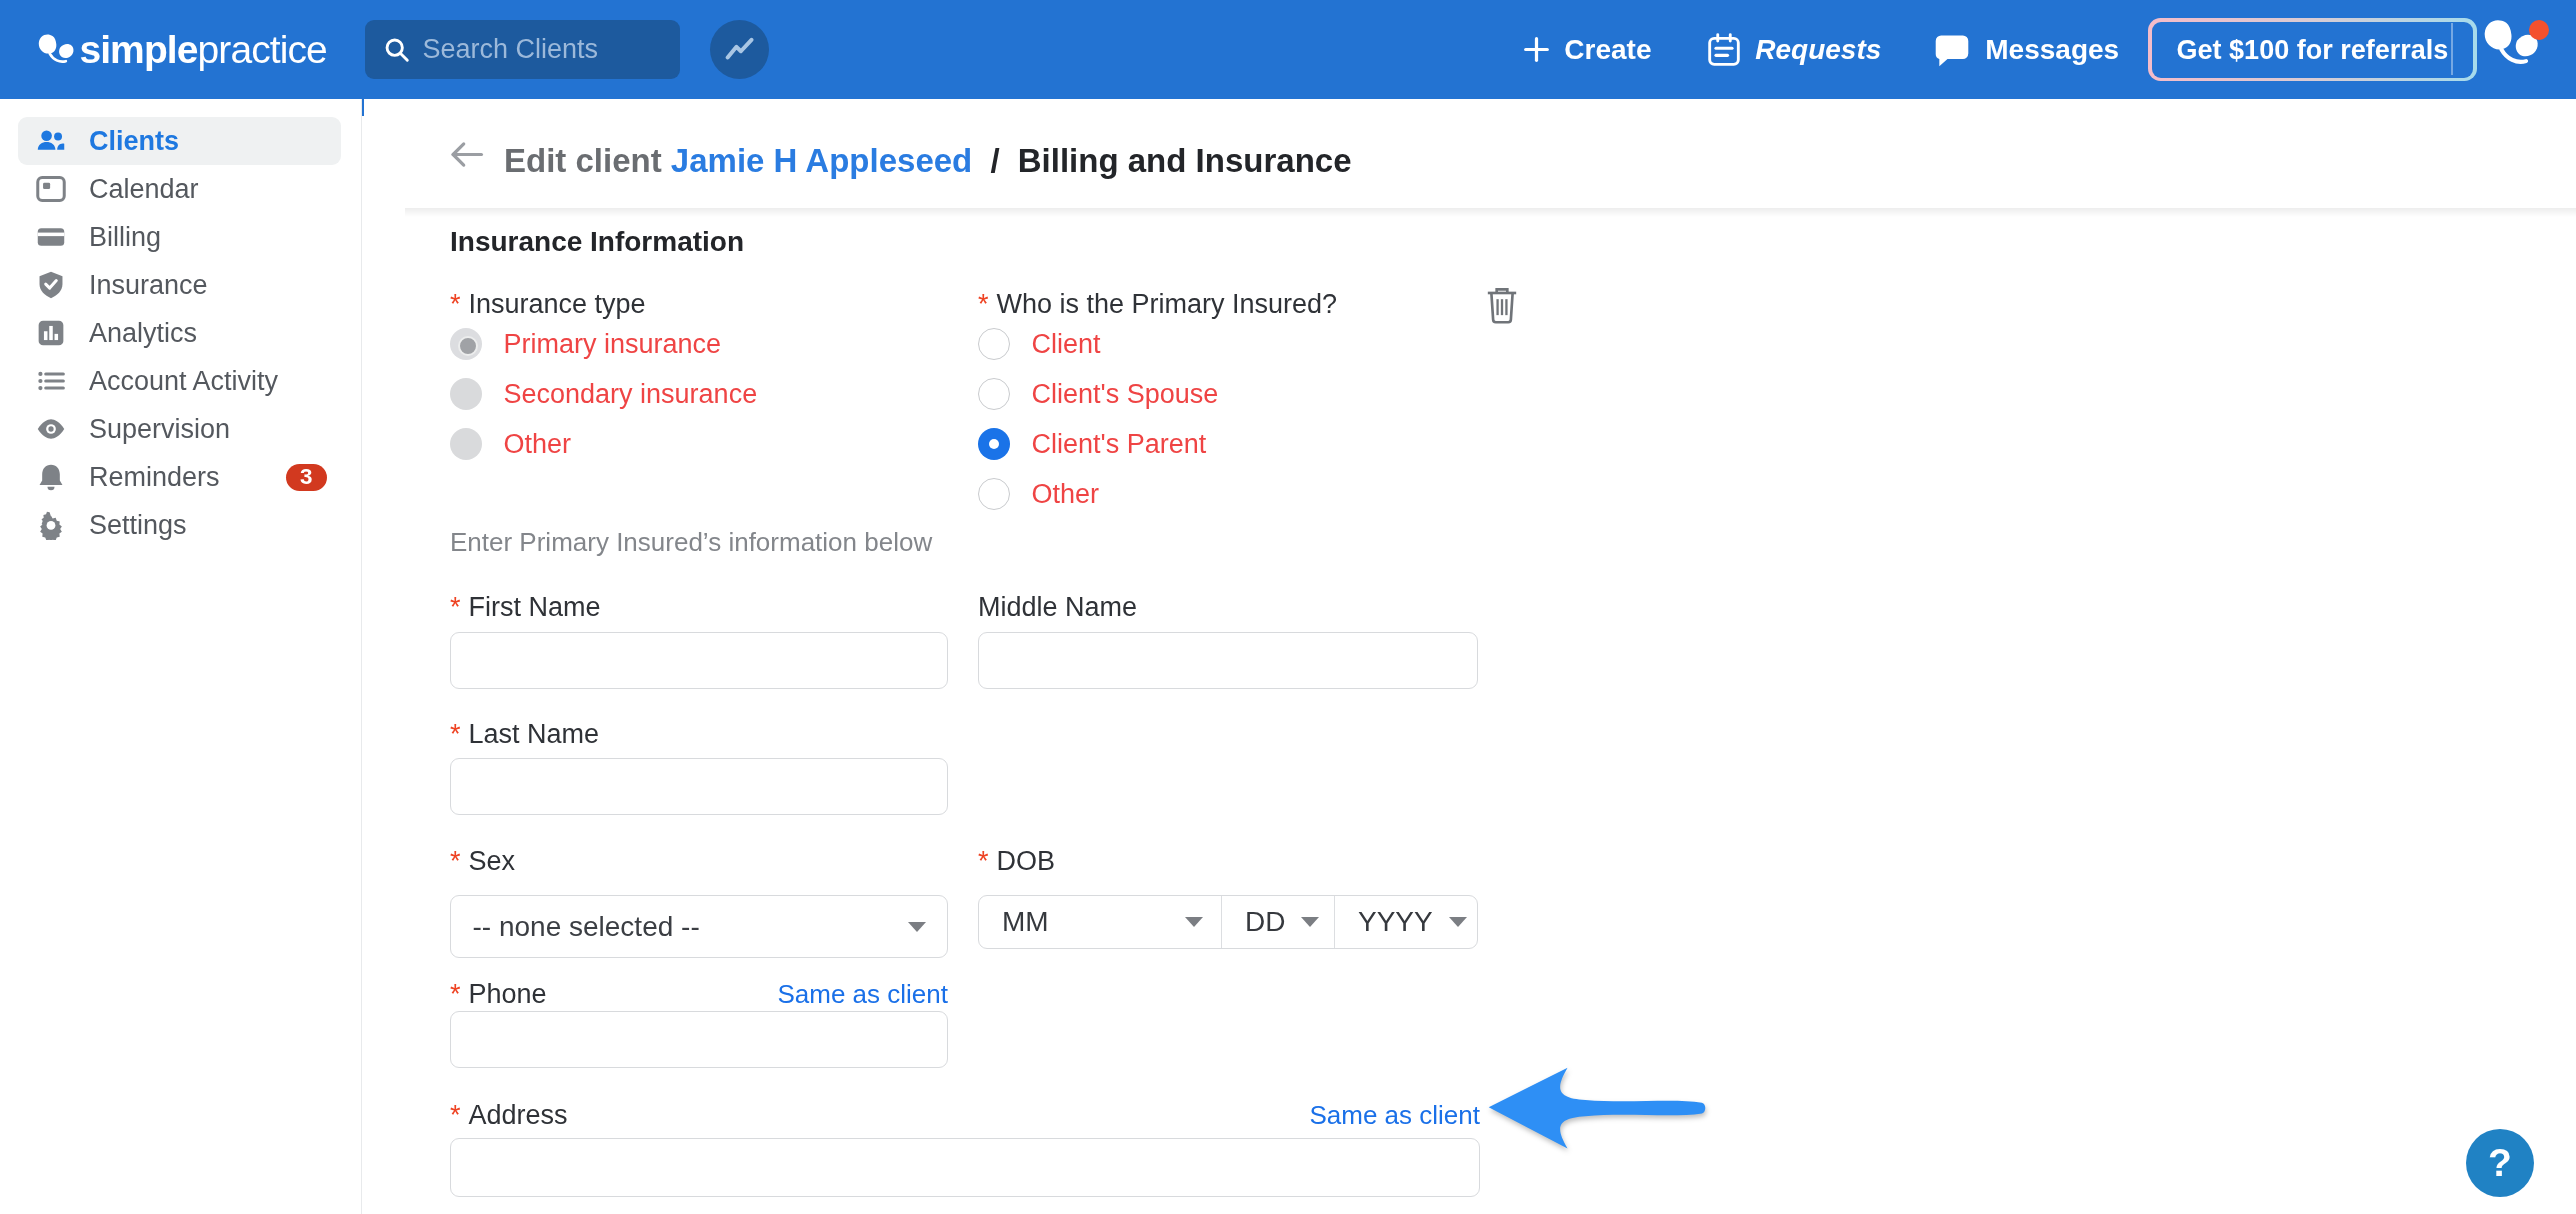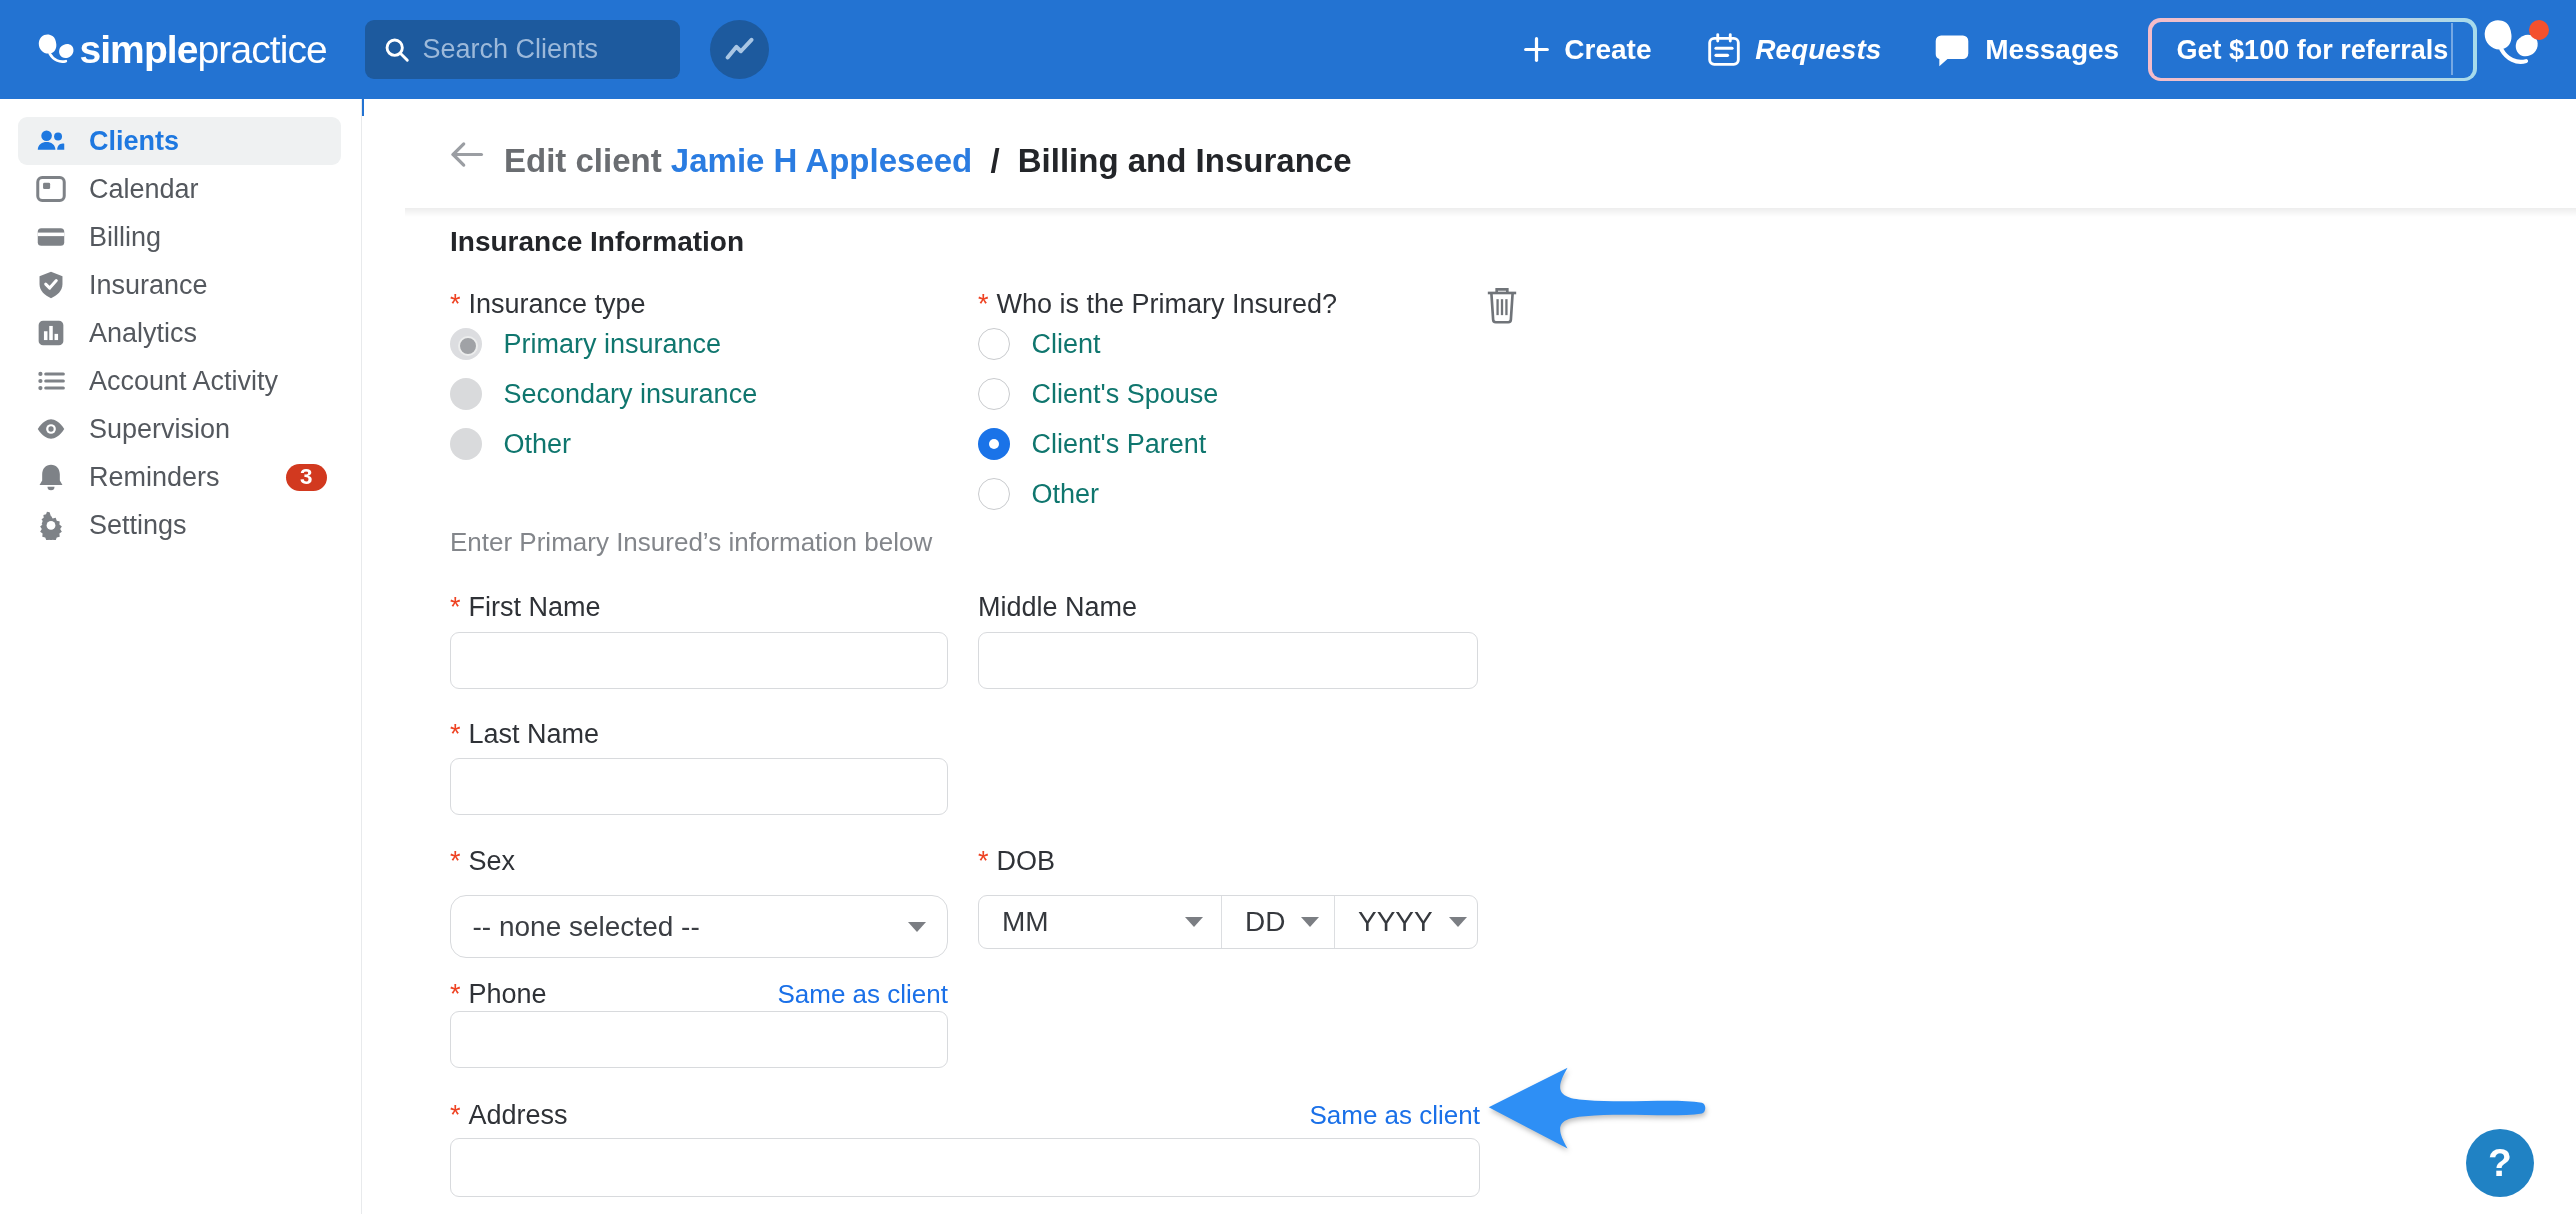--- a/index.html
+++ b/index.html
@@ -71,21 +71,21 @@
   .radio-row { height:50px; display:flex; align-items:center; gap:21.5px; cursor:pointer; }
   .radio { width:32px; height:32px; border-radius:50%; flex:0 0 auto; position:relative;
            background:#fff; border:1.8px solid #c9cbce; }
   .radio.sel-blue { background:#1a73e8; border:none; }
   .radio.sel-blue::after { content:""; position:absolute; left:10.7px; top:10.7px; width:10.7px; height:10.7px;
                            border-radius:50%; background:#fff; }
   .radio.dis { background:#d9dadc; border:none; }
   .radio.dis-sel { background:#dcdde0; border:none; }
   .radio.dis-sel::after { content:""; position:absolute; left:8px; top:8px; width:16px; height:16px;
                           border-radius:50%; background:#a0a2a6; border:2.7px solid #eceded; }
-  .radio-label { font-size:27px; color:#0f766e; }
+  .radio-label { font-size:27px; color:#ef4444; }
 
   .trash-btn { position:absolute; left:1120px; top:186px; width:36px; height:39px; cursor:pointer; }
 
   .helper { position:absolute; left:86px; top:428px; font-size:26px; color:#83868b; }
 
   .field-label { position:absolute; font-size:27px; color:#2f3237; display:flex; gap:8px; }
   .text-input { position:absolute; height:57px; border:1.8px solid #d8dadd; border-radius:9px; background:#fff;
                 font-size:27px; color:#2f3237; padding:0 20px; outline:none; font-family:"Liberation Sans", sans-serif; }
 
   .label-row { position:absolute; display:flex; justify-content:space-between; align-items:flex-start; }
@@ -343,21 +343,21 @@
   <div class="field-label" style="left:86px; top:620px;">
     <span class="req">*</span>
     <span>Last Name</span>
   </div>
   <input class="text-input" style="left: 86px; top: 659px; width: 498px;" value="">
 
   <div class="field-label" style="left:86px; top:747px;">
     <span class="req">*</span>
     <span>Sex</span>
   </div>
-  <div class="select-box" style="left:86px; top:796px; width:498px;border-radius:16px;">
+  <div class="select-box" style="left:86px; top:796px; width:498px;">
     <span class="val">-- none selected --</span>
     <span class="caret"></span>
   </div>
 
   <div class="field-label" style="left:614px; top:747px;">
     <span class="req">*</span>
     <span>DOB</span>
   </div>
   <div class="dob-group" style="left:614px; top:796px; width:500px;">
     <div class="dob-cell" style="width:242px;">

